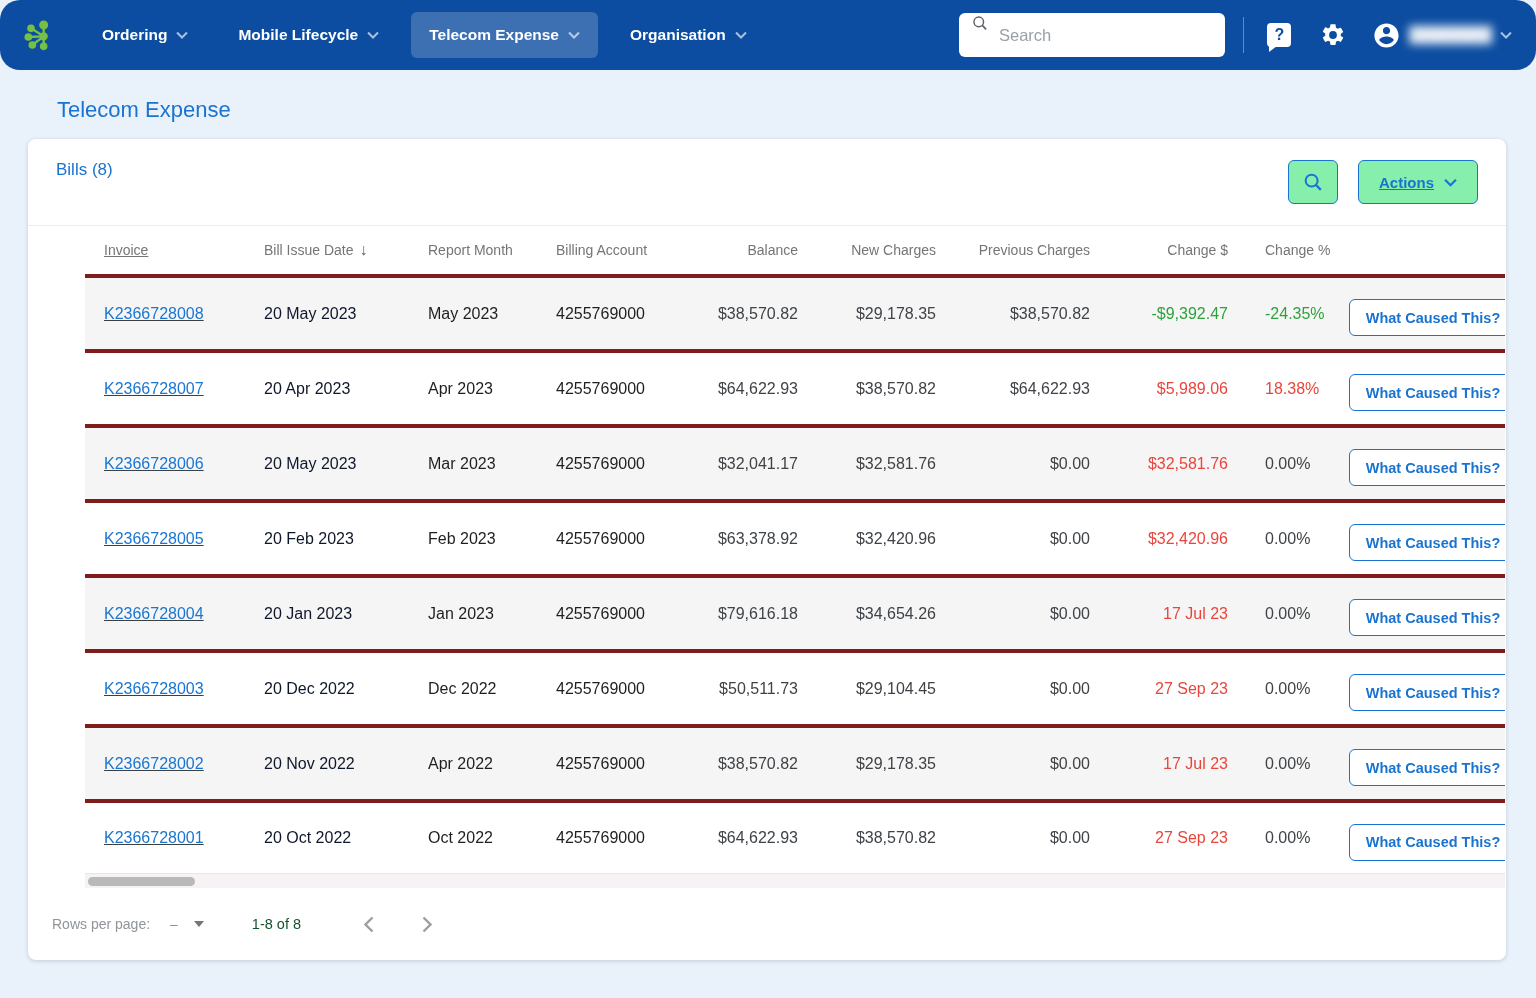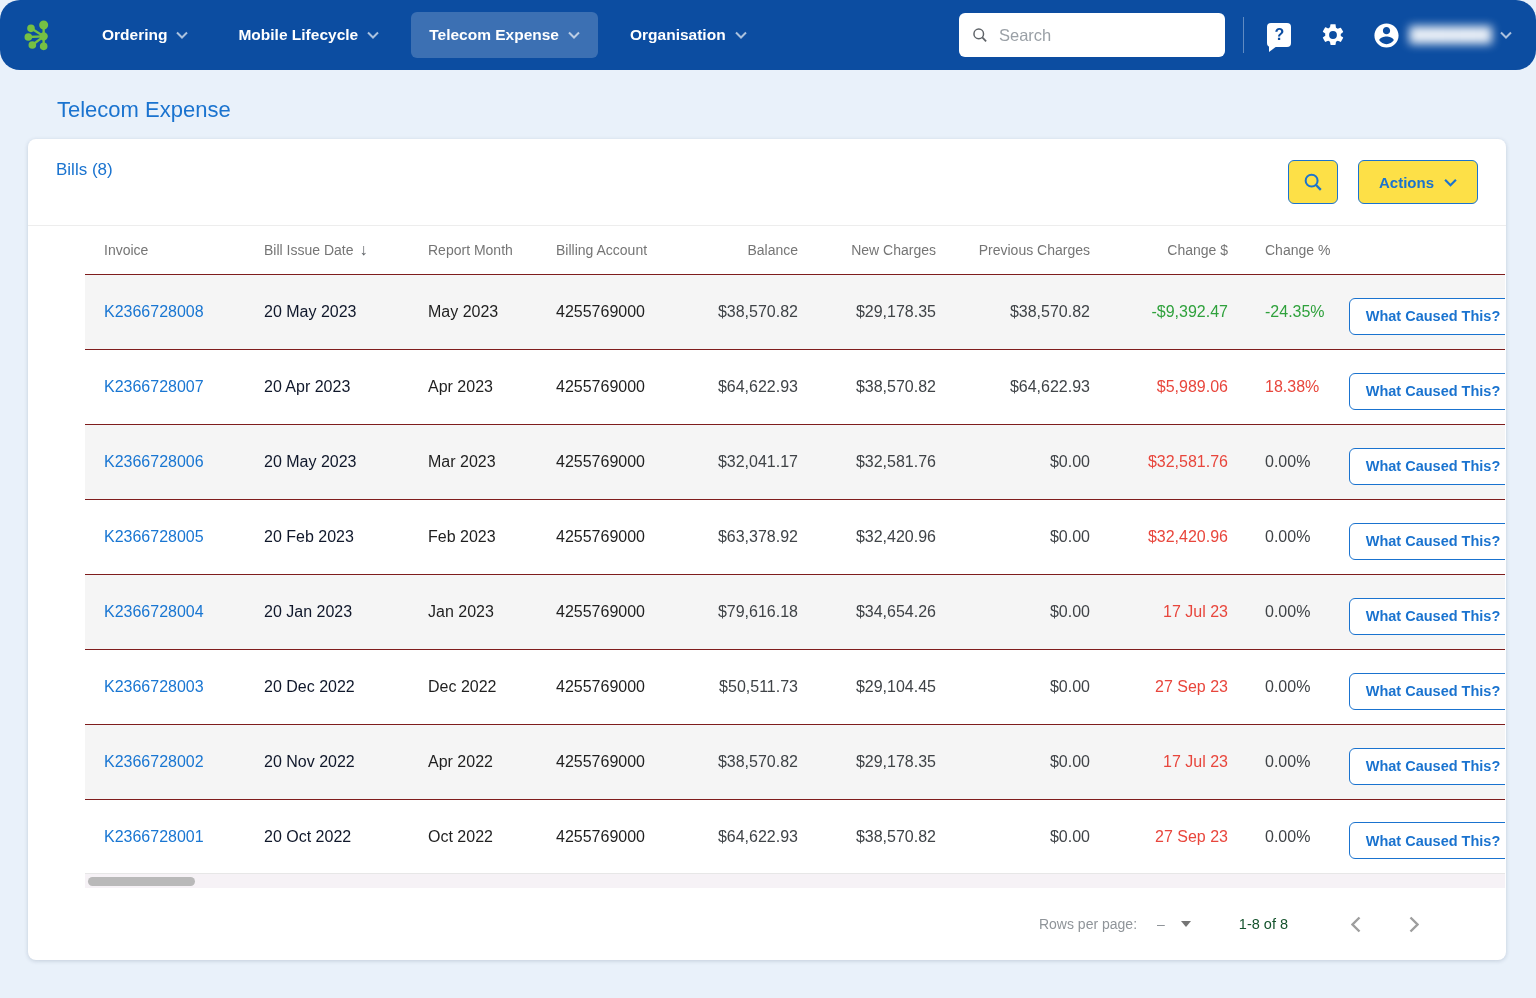--- a/index.html
+++ b/index.html
@@ -18,21 +18,21 @@
   }
   .logo { width:34px; height:40px; display:flex; align-items:center; justify-content:center; margin-right:28px; }
   .nav-item {
     display:flex; align-items:center; gap:9px; font-size:15.5px; font-weight:700;
     padding:14px 18px; border-radius:6px; cursor:pointer; margin-right:14px; white-space:nowrap;
   }
   .nav-item.active { background:rgba(255,255,255,0.20); }
   .nav-chev { width:12px; height:8px; opacity:.65; }
   .nav-search {
     margin-left:auto; width:266px; height:44px; background:#fff; border-radius:6px;
-    display:flex; align-items:center; padding:0 12px; gap:10px;
+    display:flex; padding:0 12px; gap:10px;
   }
   .nav-search input {
     border:none; outline:none; font-size:16.5px; width:100%;
     font-family:"Liberation Sans", sans-serif; color:#3c4043;
   }
   .nav-search input::placeholder { color:#9aa0a6; }
   .nav-divider { width:1px; height:36px; background:rgba(255,255,255,.35); margin:0 20px 0 18px; }
   .nav-icon { width:30px; height:30px; display:flex; align-items:center; justify-content:center; cursor:pointer; margin-right:24px; }
   .help-bubble {
     position:relative; width:24px; height:24px; background:#fff; border-radius:4px;
@@ -57,44 +57,44 @@
     box-shadow:0 1px 4px rgba(21,44,80,.18);
     padding-bottom:14px;
   }
   .card-header {
     display:flex; align-items:flex-start; justify-content:space-between;
     padding:21px 28px; border-bottom:1px solid #ededed;
   }
   .card-title { color:#1a73cf; font-size:17px; }
   .card-actions { display:flex; gap:20px; }
   .btn-outline {
-    background:#fde047; border:1.5px solid #1a73cf; color:#1a73cf; border-radius:6px;
+    background:#86efac; border:1.5px solid #1a73cf; color:#1a73cf; border-radius:6px;
     height:44px; display:flex; align-items:center; justify-content:center; gap:10px;
-    font-family:"Liberation Sans", sans-serif; font-size:15px; font-weight:700; cursor:pointer;
+    font-family:"Liberation Sans", sans-serif; font-size:15px; font-weight:700; cursor:pointer;text-decoration:underline;
   }
   .btn-search { width:50px; }
   .btn-actions { padding:0 20px; }
 
   
   .table-clip { width:1420px; margin:0 auto 0 57px; overflow:hidden; }
   .t-row {
     display:grid;
     grid-template-columns:179px 164px 128px 130px 112px 138px 154px 138px 121px 156px;
     align-items:center;
   }
   .t-head { height:48px; color:#757575; font-size:14px; }
   .t-head > div { display:flex; align-items:center; gap:6px; cursor:pointer; }
   .t-head > div.r { justify-content:flex-end; }
   .sort-arrow { font-size:16px; color:#5f6368; }
-  .body-row { height:75px; border-top:1px solid #7f1d1d; font-size:16px; }
+  .body-row { height:75px; border-top:4px solid #7f1d1d; font-size:16px; }
   .body-row:nth-child(odd) { background:#f5f5f5; }
   .body-row:last-child { border-bottom:1px solid #e7e7e7; }
   .cell { white-space:nowrap; }
   .c-l { text-align:left; } .c-r { text-align:right; }
-  .pad1 { padding-left:19px; }
+  .pad1 { padding-left:19px;text-decoration:underline; }
   .pad9 { padding-left:37px; }
   .invoice-link { color:#1976d2; cursor:pointer; text-decoration:none; }
   .issue-date { color:#0f172a; }
   .report-month { color:#1f1f1f; font-weight:500; }
   .billing-account { color:#1f1f1f; font-weight:400; }
   .money { color:#3f4347; }
   .c-red { color:#e8463c; font-weight:500; }
   .c-green { color:#2fa13c; font-weight:500; }
   .c-default { color:#3f4347; }
   .row-action-btn {
@@ -102,21 +102,21 @@
     border-radius:6px; font-family:"Liberation Sans", sans-serif; font-size:14.5px; font-weight:700;
     cursor:pointer; white-space:nowrap;margin-top:8px;
   }
 
   
   .h-scroll { width:1420px; height:14px; margin:0 auto 6px 57px; background:#f6f2f6; position:relative; }
   .h-thumb { position:absolute; left:3px; top:3px; width:107px; height:9px; background:#b9b9b9; border-radius:5px; cursor:grab; }
 
   
   .pagination {
-    display:flex; align-items:center; justify-content:flex-end;
+    display:flex; align-items:center; justify-content:flex-start;
     padding:18px 80px 10px 8px; color:#8f9499; font-size:14px;margin-left:16px;
   }
   .rpp-group { display:flex; align-items:center; gap:10px; cursor:pointer; }
   .rpp-value { margin-left:10px; }
   .dd-triangle { width:0; height:0; border:5px solid transparent; border-top:6px solid #757575; margin-top:5px; margin-left:6px; }
   .range-label { color:#14532d; font-size:14.5px; margin:0 56px 0 48px; }
   .pg-btn { width:24px; height:24px; display:flex; align-items:center; justify-content:center; cursor:pointer; }
   .pg-btn + .pg-btn { margin-left:34px; }
 </style>
 </head>

